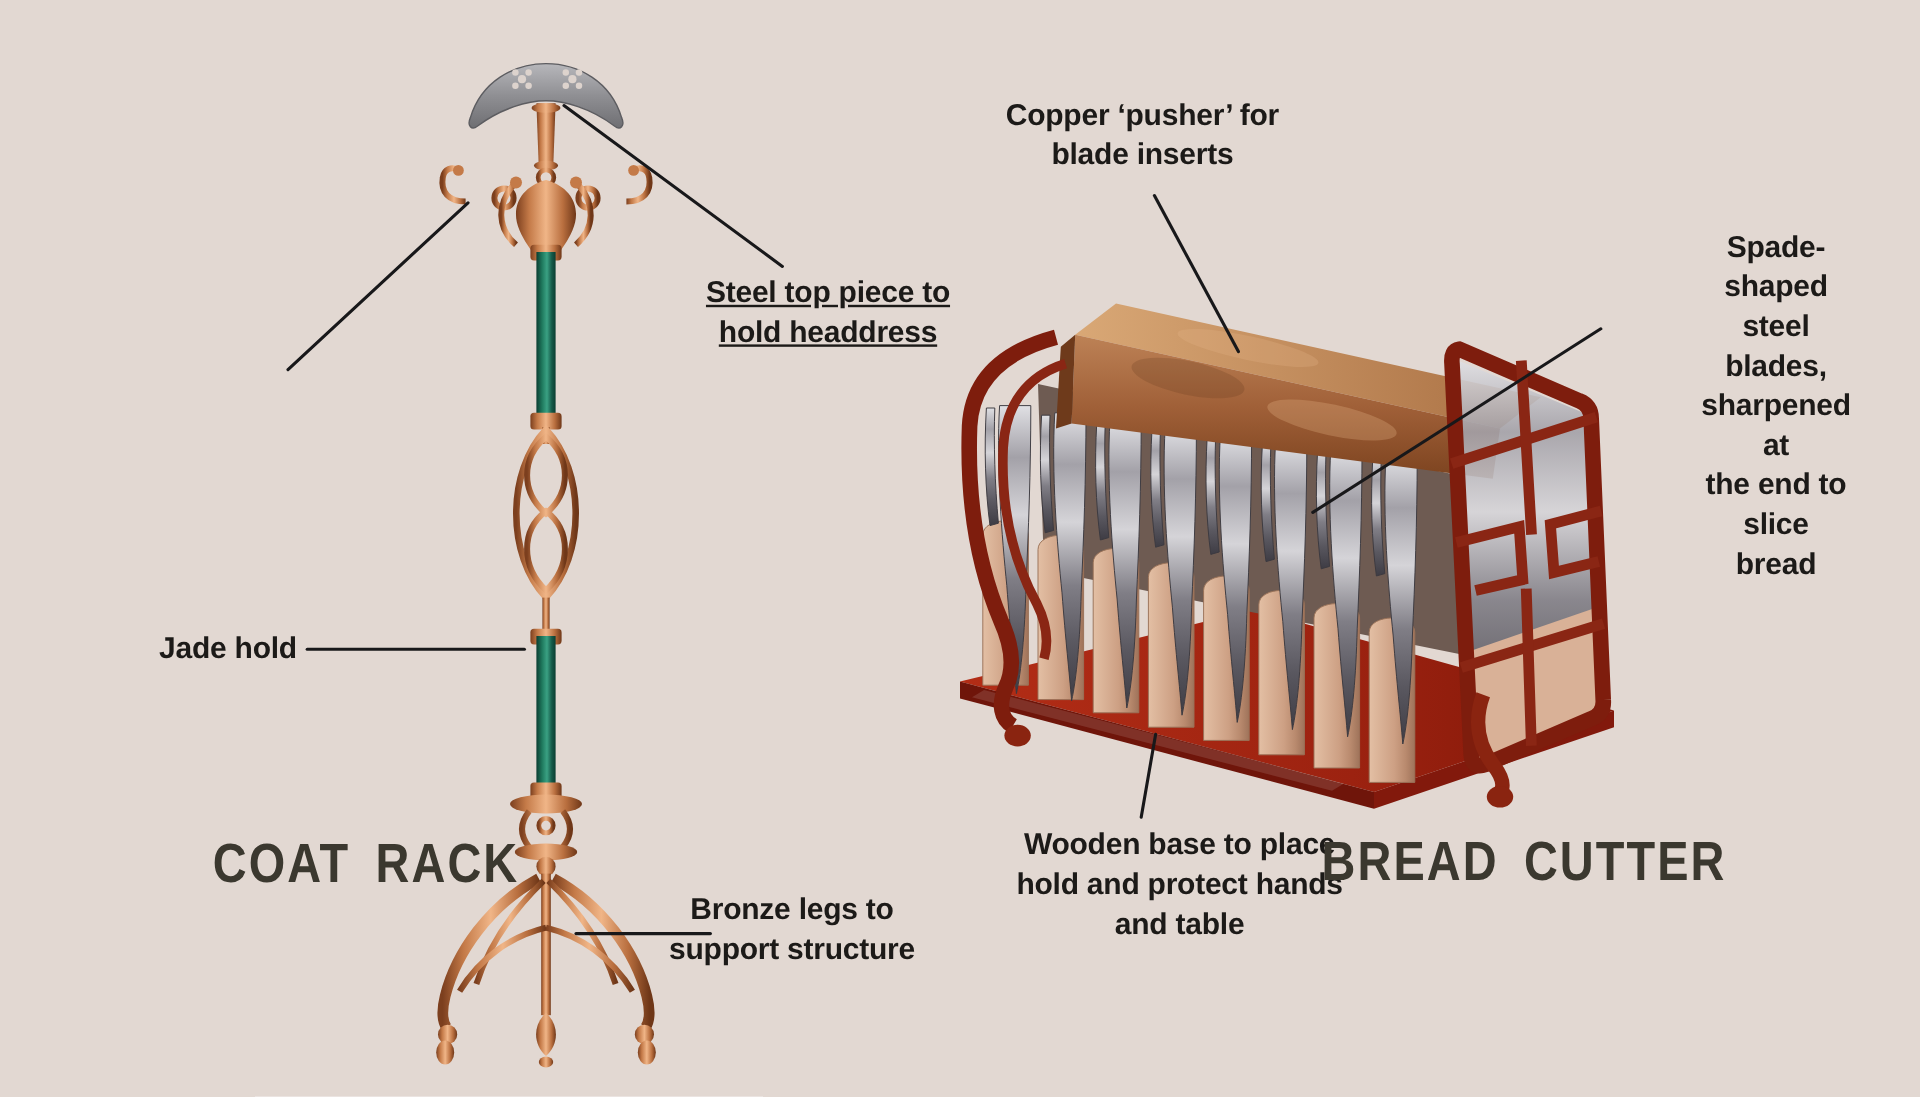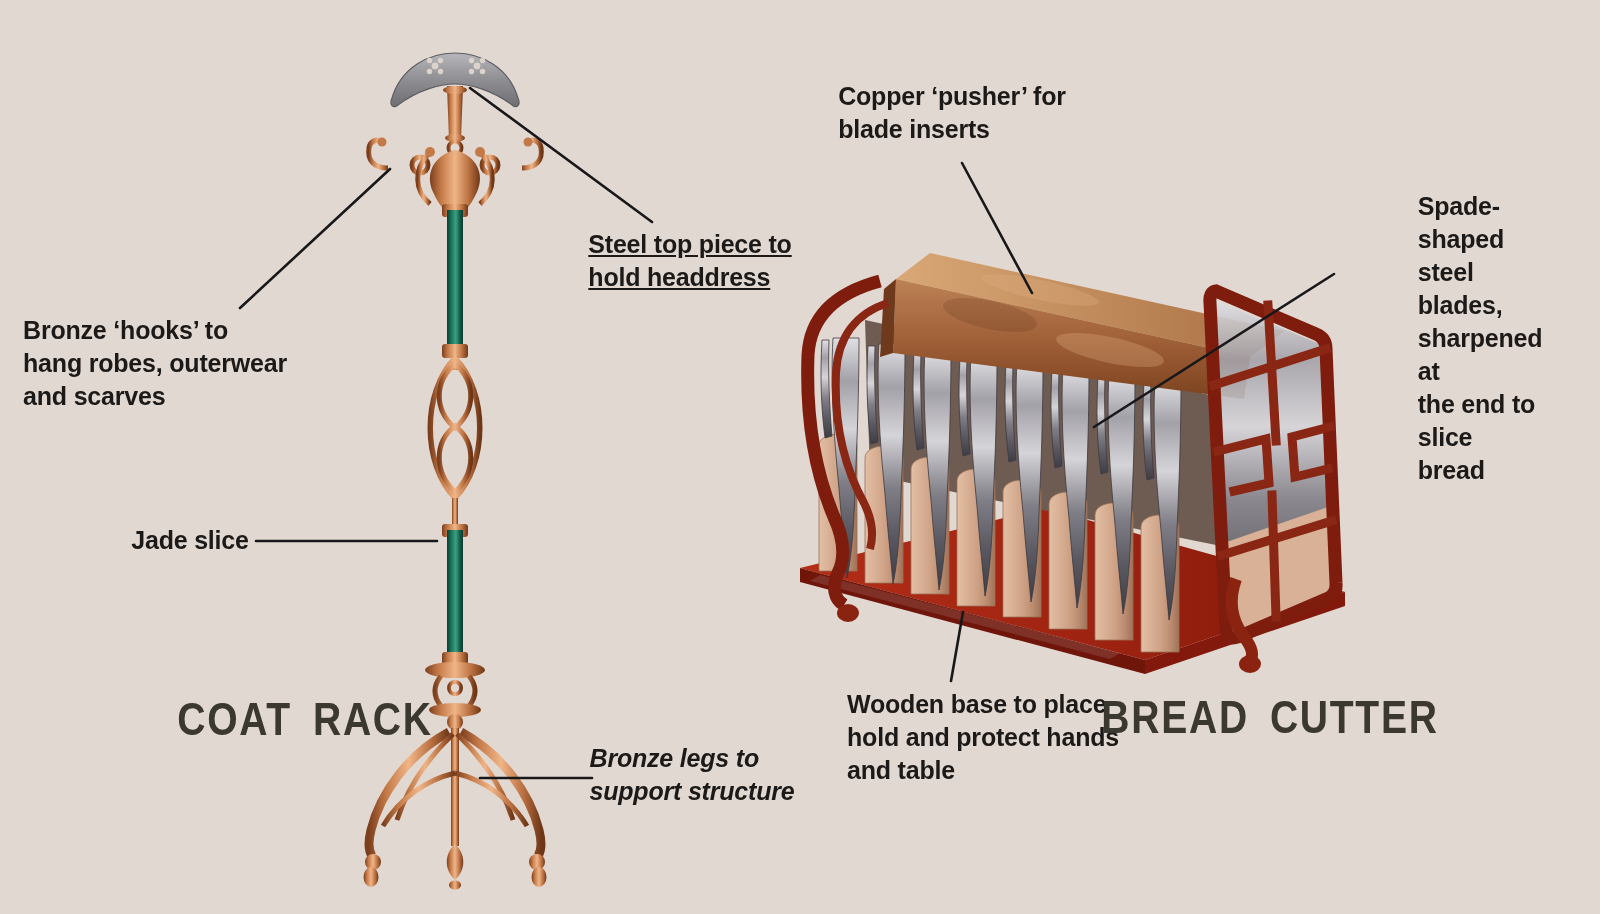--- a/index.html
+++ b/index.html
@@ -5,21 +5,21 @@
   html,body{margin:0;padding:0;}
   .canvas{
     position:relative;width:1600px;height:914px;overflow:hidden;
     background:#e2d8d2;
     font-family:"Liberation Sans",sans-serif;
   }
   .art{position:absolute;}
   .overlay{position:absolute;left:0;top:0;}
   .label{
     position:absolute;transform:translateX(-50%);
-    text-align:left;white-space:pre-line;
+    text-align:center;white-space:pre-line;
     font-weight:bold;font-size:25px;line-height:1.32;
     color:#1c1a18;letter-spacing:-0.2px;
   }
   .title{
     position:absolute;transform:translateX(-50%) scaleX(.85);
     font-weight:bold;font-size:46px;line-height:1;
     color:#3b382f;letter-spacing:2px;word-spacing:10px;
     white-space:nowrap;
   }
 </style>
@@ -246,25 +246,22 @@
     <line x1="390" y1="169" x2="240" y2="308"></line>
     <line x1="256" y1="541" x2="437" y2="541"></line>
     <line x1="480" y1="778" x2="592" y2="778"></line>
     <line x1="962" y1="163" x2="1032" y2="293"></line>
     <line x1="1334" y1="274" x2="1094" y2="427"></line>
     <line x1="963" y1="612" x2="951" y2="681"></line>
   </svg>
 
   <div class="label" style="left:690px;top:228px;text-decoration:underline;">Steel top piece to
 hold headdress</div>
-  <div class="label" style="left:155px;top:314px;">Bronze ‘hooks’ to
-hang robes, outerwear
-and scarves</div>
-  <div class="label" style="left:190px;top:524px;">Jade slice</div>
-  <div class="label" style="left:692px;top:742px;font-style:italic;">Bronze legs to
+  <div class="label" style="left:190px;top:524px;">Jade hold</div>
+  <div class="label" style="left:660px;top:742px;">Bronze legs to
 support structure</div>
   <div class="label" style="left:952px;top:80px;">Copper ‘pusher’ for
 blade inserts</div>
   <div class="label" style="left:1480px;top:190px;">Spade-shaped steel
 blades, sharpened at
 the end to slice bread</div>
   <div class="label" style="left:983px;top:688px;">Wooden base to place
 hold and protect hands
 and table</div>
 

